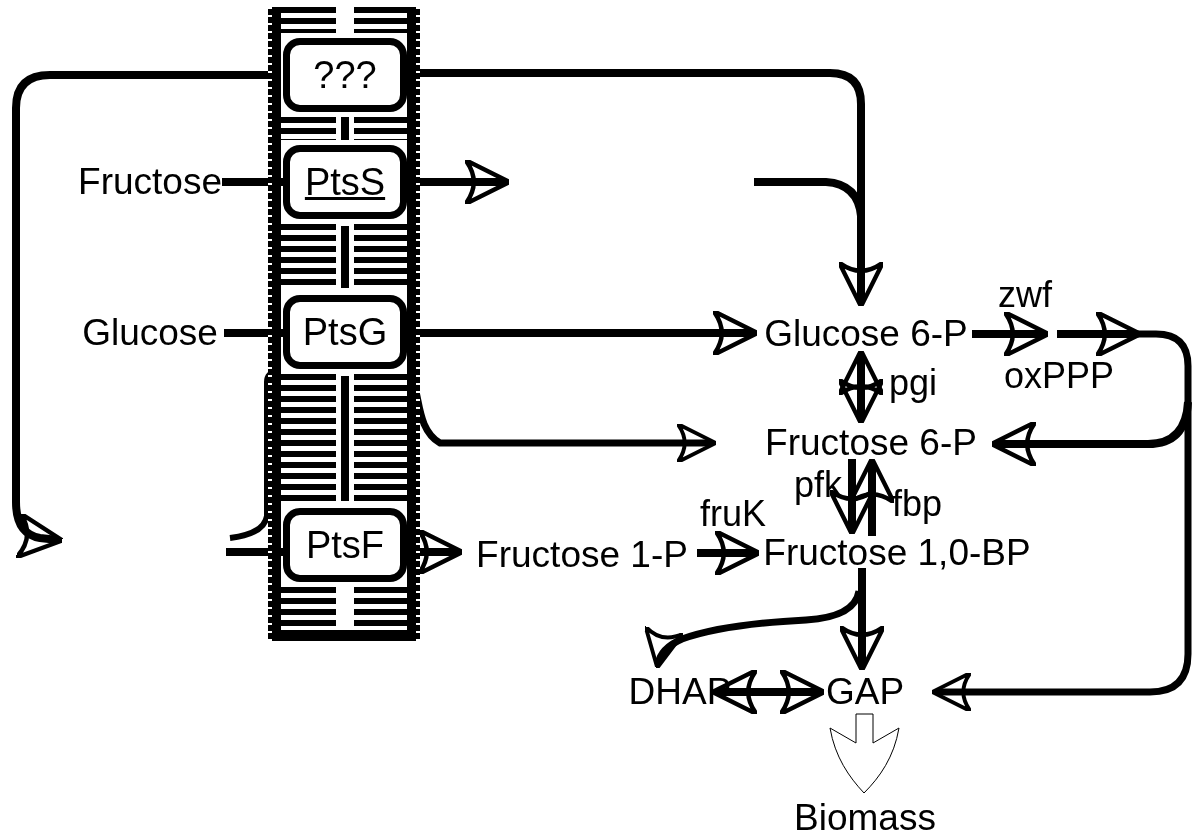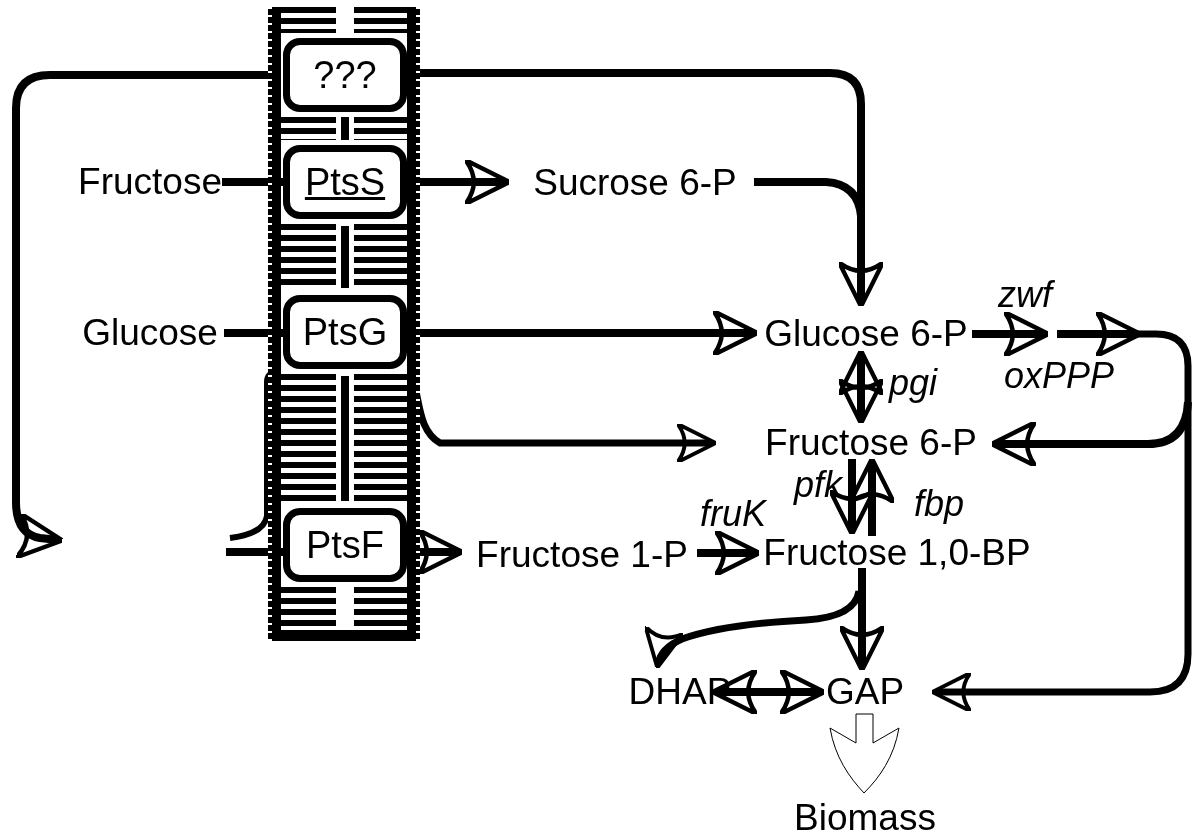--- a/index.html
+++ b/index.html
@@ -6,21 +6,21 @@
   #stage{
     position:relative;width:1200px;height:836px;background:#fff;overflow:hidden;
     font-family:"Liberation Sans","DejaVu Sans",sans-serif;color:#000;
   }
   #arrows{position:absolute;left:0;top:0;width:1200px;height:836px;}
   #arrows path{stroke:#000;fill:none;}
   .lbl{
     position:absolute;transform:translate(-50%,-50%);white-space:nowrap;
     font-size:37px;line-height:1;letter-spacing:0px;
   }
-  .gene{font-style:italic;font-size:36px;}
+  .gene{font-size:36px;}
   
   .stripes{
     position:absolute;left:281px;width:126px;
     background:repeating-linear-gradient(to bottom,#000 0 6px,#fff 6px 11px);
   }
   .memgap{position:absolute;left:336px;top:7px;width:18px;height:623px;background:#fff;}
   .tick{position:absolute;left:341px;width:8px;background:#000;}
   .membot{position:absolute;left:281px;top:630px;width:126px;height:11px;background:#000;}
   .edge{
     position:absolute;top:7px;width:13px;height:634px;background-color:#000;
@@ -94,29 +94,28 @@
   </div>
   <div class="tbox" style="top:295px;text-align:right;">
     <span>PtsG</span>
   </div>
   <div class="tbox" style="top:508px;">
     <span>PtsF</span>
   </div>
 
   <span class="lbl" style="left:150px;top:181px;">Fructose</span>
   <span class="lbl" style="left:150px;top:332px;">Glucose</span>
-  <span class="lbl" style="left:635px;top:182px;">Sucrose 6-P</span>
   <span class="lbl" style="left:866px;top:333px;">Glucose 6-P</span>
   <span class="lbl" style="left:871px;top:442px;">Fructose 6-P</span>
   <span class="lbl" style="left:582px;top:554px;">Fructose 1-P</span>
   <span class="lbl" style="left:897px;top:552px;">Fructose 1,0-BP</span>
   <span class="lbl" style="left:680px;top:691px;">DHAP</span>
   <span class="lbl" style="left:865px;top:691px;text-align:right;">GAP</span>
   <span class="lbl" style="left:865px;top:817px;text-align:center;">Biomass</span>
 
   <span class="lbl gene" style="left:1025px;top:295px;">zwf</span>
   <span class="lbl gene" style="left:1059px;top:376px;">oxPPP</span>
   <span class="lbl gene" style="left:913px;top:383px;">pgi</span>
   <span class="lbl gene" style="left:818px;top:485px;text-align:center;">pfk</span>
-  <span class="lbl gene" style="left:917px;top:504px;margin-left:22px;">fbp</span>
+  <span class="lbl gene" style="left:917px;top:504px;">fbp</span>
   <span class="lbl gene" style="left:733px;top:514px;">fruK</span>
 
 </div>
 
 </body></html>

